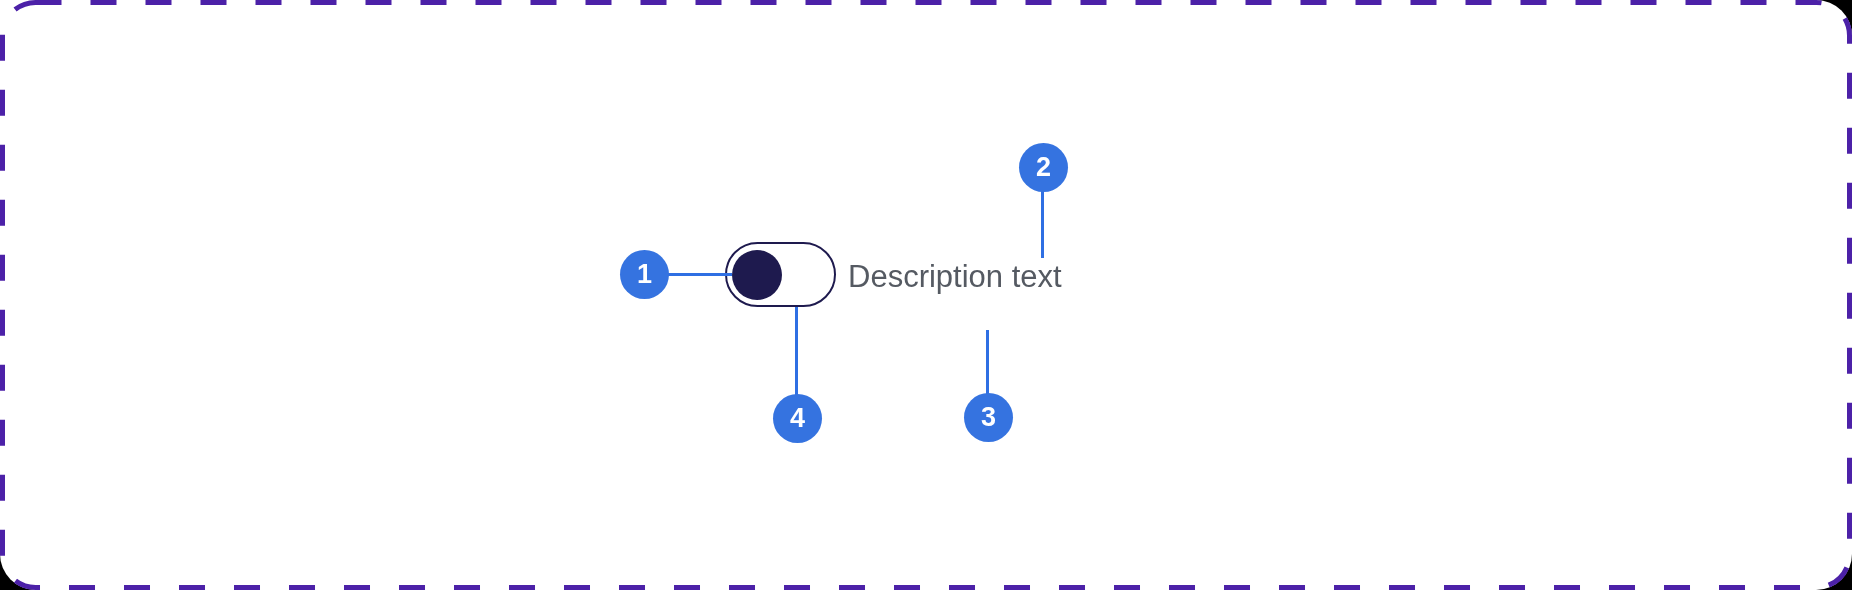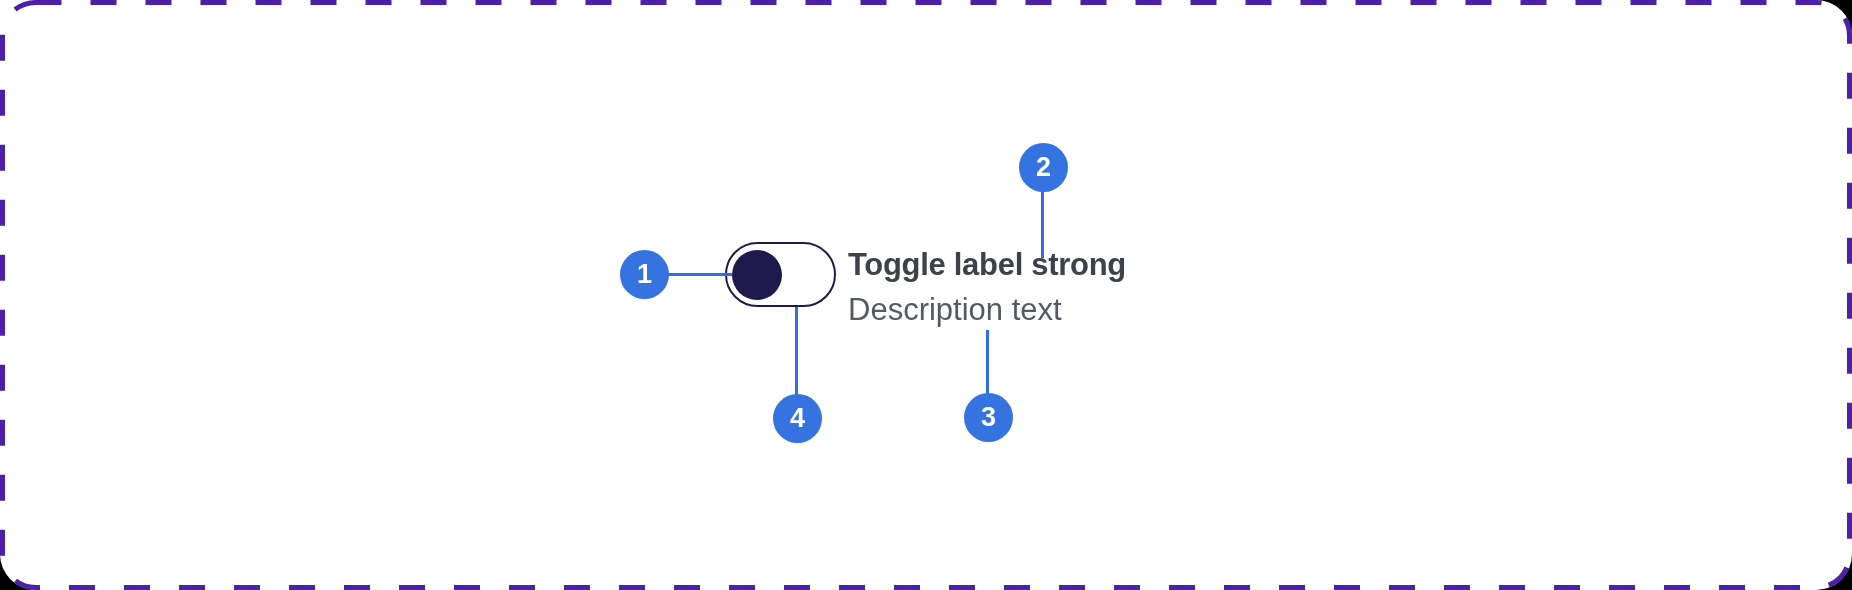--- a/index.html
+++ b/index.html
@@ -123,21 +123,20 @@
     <rect x="2.5" y="2.5" width="1847" height="585" rx="33"></rect>
   </svg>
 
   <div class="content">
 
     <div class="toggle-track">
       <div class="toggle-knob"></div>
     </div>
 
     <div class="text-block">
-      <div class="toggle-label">Toggle label strong</div>
       <div class="toggle-description">Description text</div>
     </div>
 
     <div class="leader leader-1"></div>
     <div class="leader leader-2"></div>
     <div class="leader leader-3"></div>
     <div class="leader leader-4"></div>
 
     <div class="badge badge-1">1</div>
     <div class="badge badge-2">2</div>

